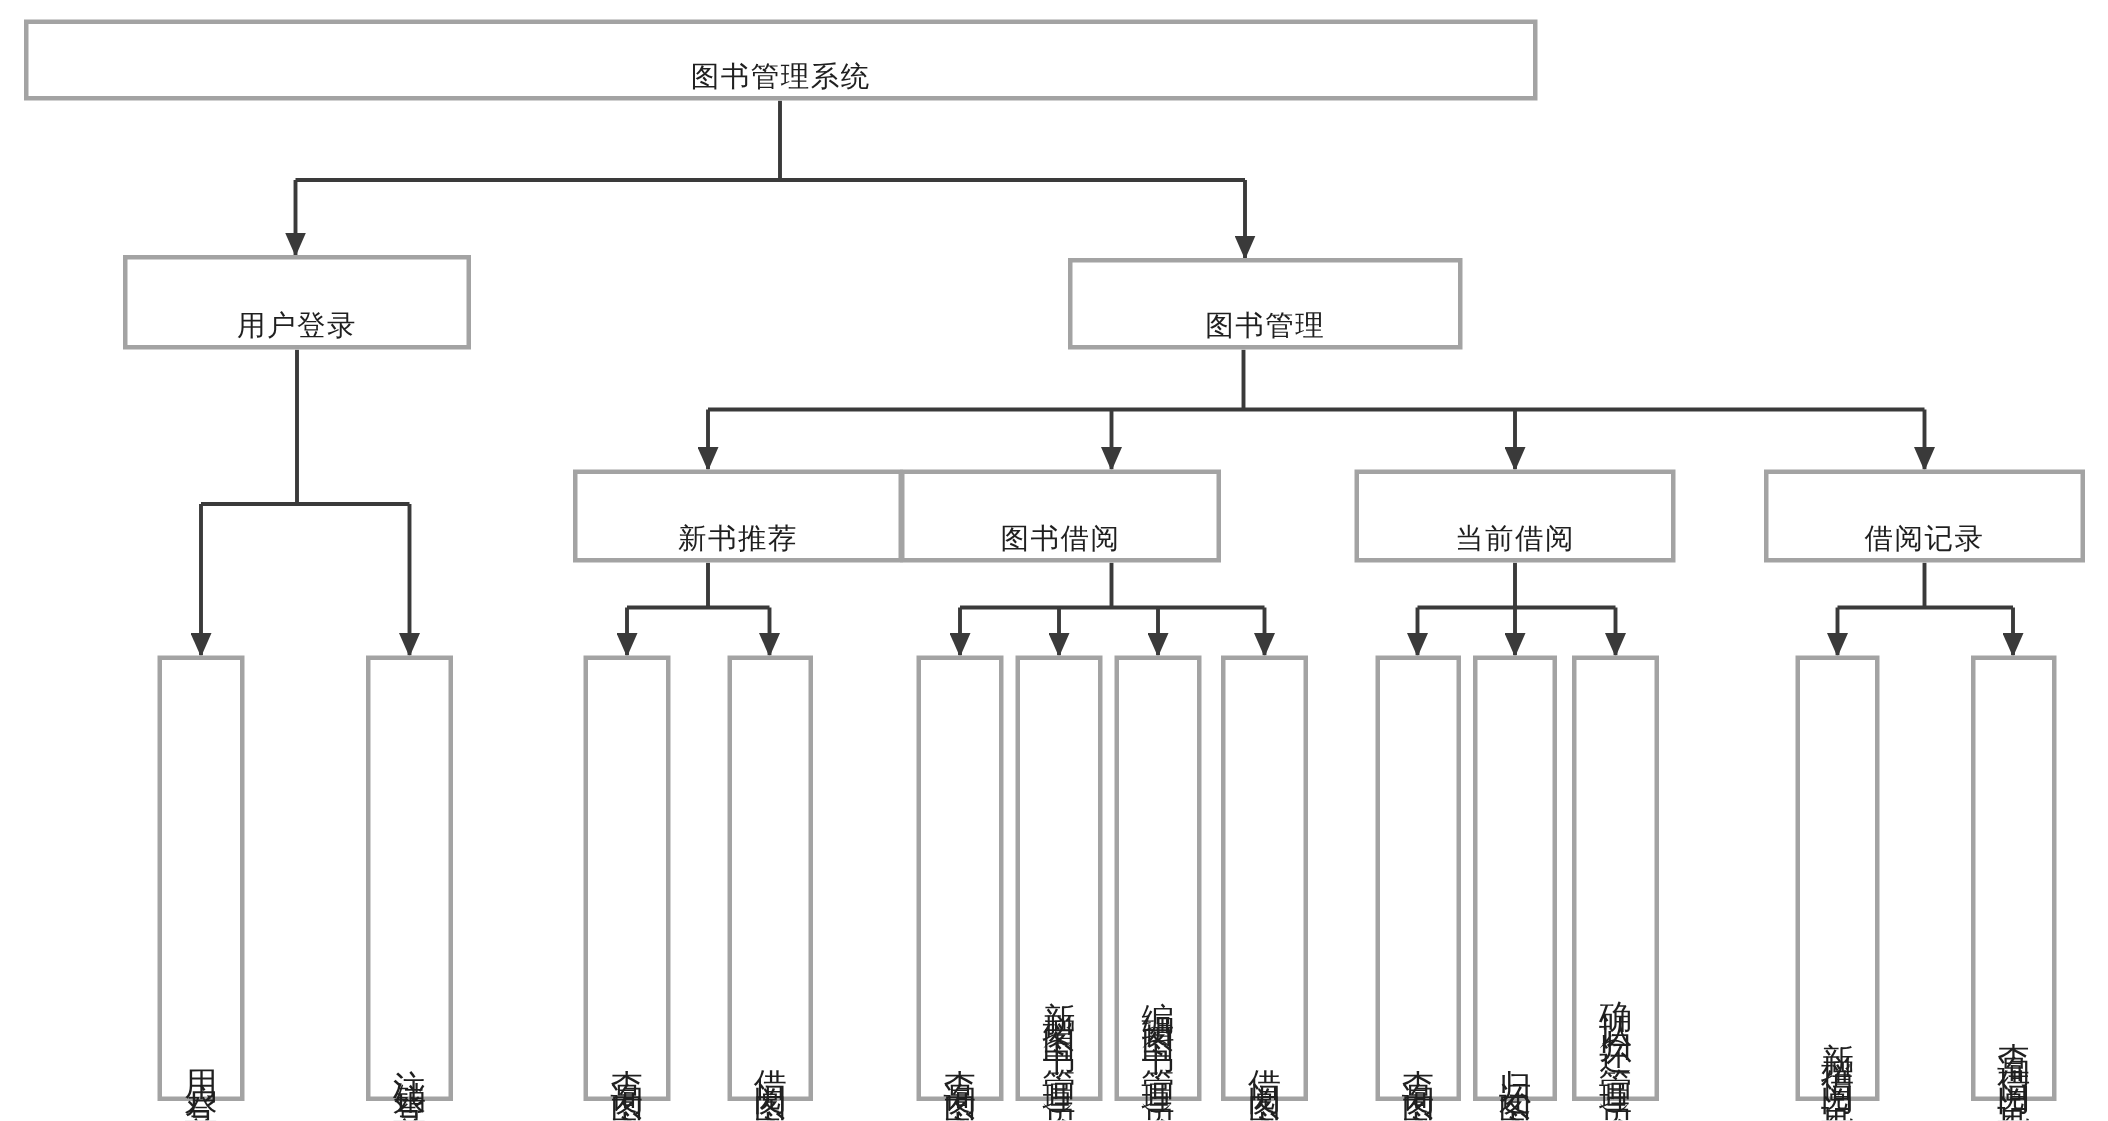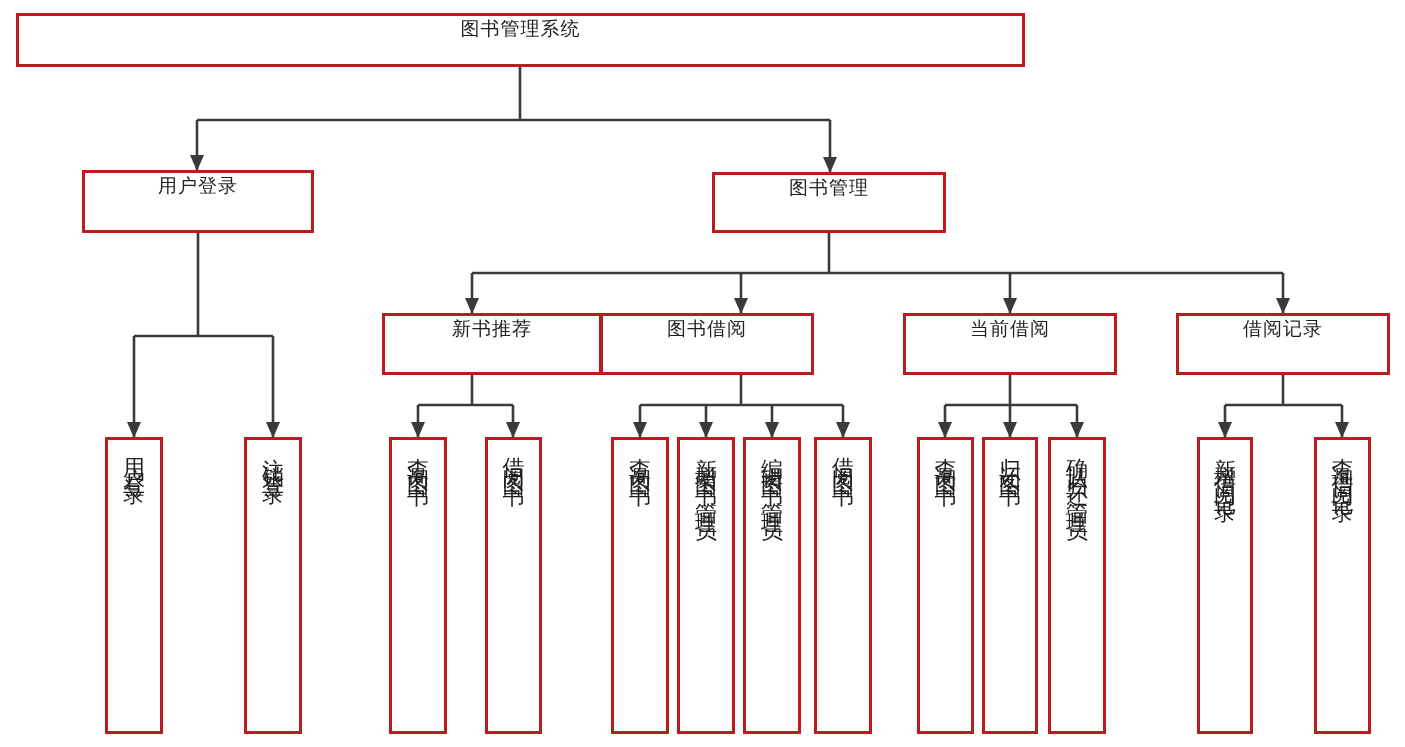--- a/index.html
+++ b/index.html
@@ -7,23 +7,23 @@
     position:relative;
     width:1405px;height:747px;
     background:#ffffff;
     font-family:"Liberation Sans","DejaVu Sans",sans-serif;
     overflow:hidden;
   }
   .connectors{position:absolute;left:0;top:0;width:1405px;height:747px;}
   .box{
     position:absolute;
     box-sizing:border-box;
-    border:3px solid #b91c1c;
+    border:3px solid #a3a3a3;
     background:#ffffff;
-    display:flex;align-items:flex-start;justify-content:center;
+    display:flex;align-items:flex-end;justify-content:center;
     color:#1f1f1f;
   }
   .hl{
     font-size:19px;
     letter-spacing:1px;
     color:#1f1f1f;
     white-space:nowrap;
   }
   .vl{
     writing-mode:vertical-rl;
@@ -93,21 +93,21 @@
     </g>
   </svg>
 
   <div class="box" style="left:16px;top:13px;width:1009px;height:54px">
     <span class="hl">图书管理系统</span>
   </div>
 
   <div class="box" style="left:82px;top:170px;width:232px;height:63px">
     <span class="hl">用户登录</span>
   </div>
-  <div class="box" style="left:712px;top:172px;width:234px;height:61px">
+  <div class="box" style="left:712px;top:172px;width:263px;height:61px">
     <span class="hl">图书管理</span>
   </div>
 
   <div class="box" style="left:382px;top:313px;width:220px;height:62px">
     <span class="hl">新书推荐</span>
   </div>
   <div class="box" style="left:600px;top:313px;width:214px;height:62px">
     <span class="hl">图书借阅</span>
   </div>
   <div class="box" style="left:903px;top:313px;width:214px;height:62px">

